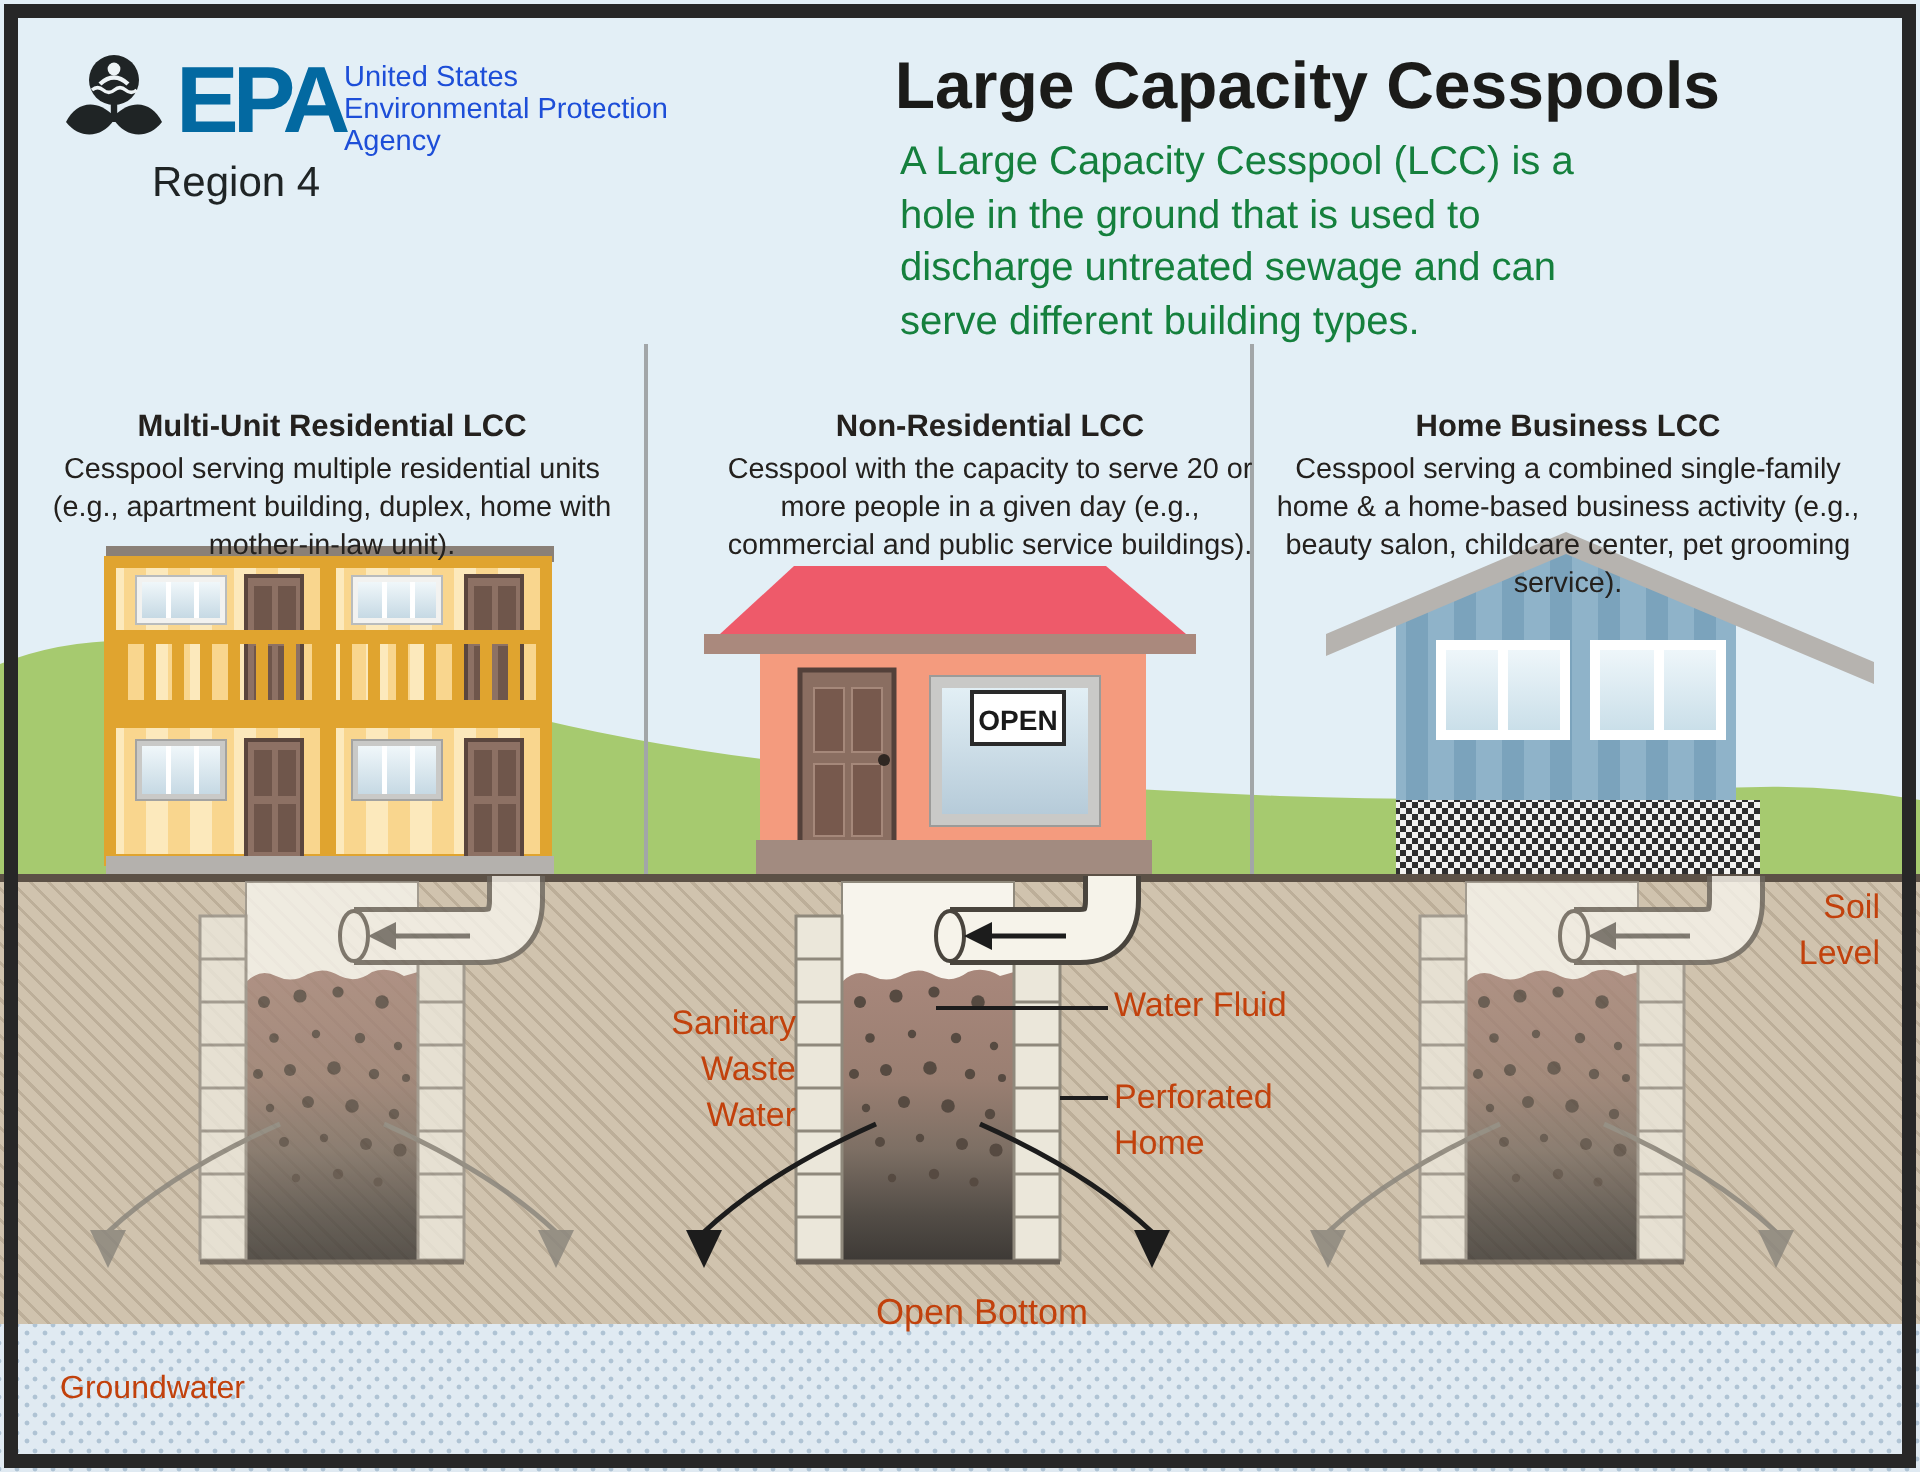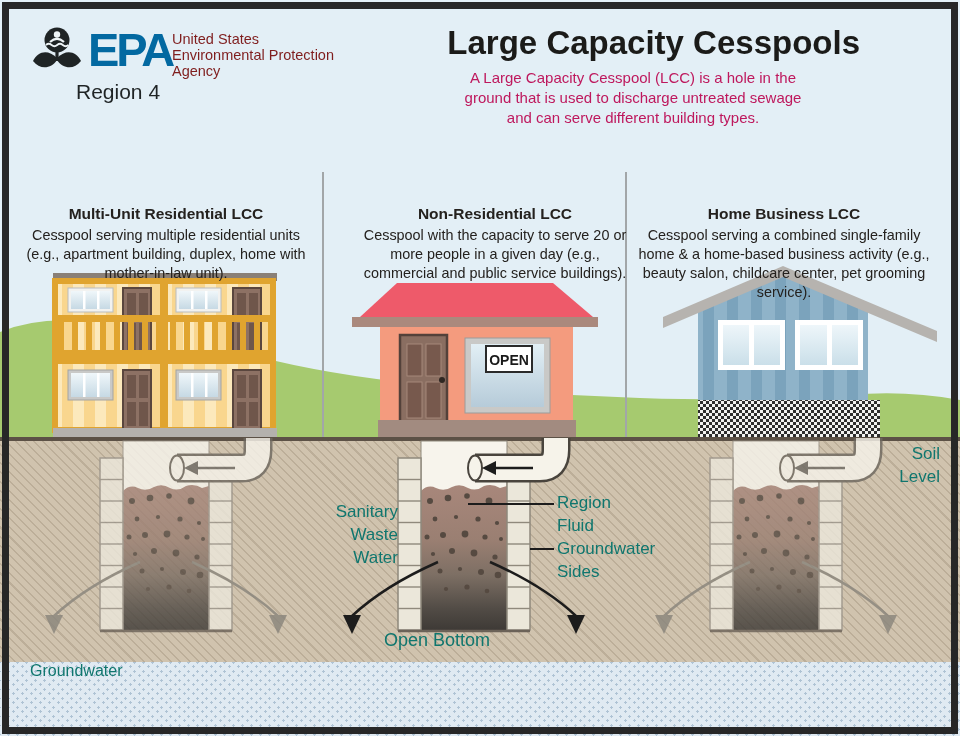--- a/index.html
+++ b/index.html
@@ -4,50 +4,50 @@
 <style>
   html,body{margin:0;padding:0;background:#ffffff;}
   .stage{position:relative;width:960px;height:736px;background:#ffffff;overflow:hidden;
          font-family:"Liberation Sans",sans-serif;color:#24211e;}
   .abs{position:absolute;}
   .sky{left:0;top:0;width:960px;height:737px;background:#e3eff6;}
   .frame-border{left:2px;top:2px;right:2px;bottom:2px;border:7px solid #272727;z-index:60;pointer-events:none;}
 
   
   .epa-word{left:88px;top:22px;font-size:47px;font-weight:800;letter-spacing:-3px;color:#0369a1;}
-  .epa-org{left:172px;top:31px;font-size:14.5px;line-height:1.12;color:#7f1d1d;}
+  .epa-org{left:172px;top:31px;font-size:14.5px;line-height:1.12;color:#1d4ed8;}
   .epa-region{left:76px;top:80px;font-size:21px;color:#1f2425;}
   .title-block{left:412px;top:24px;width:448px;text-align:right;}
   .title-block h1{margin:0;font-size:33px;font-weight:700;color:#1b1b19;}
-  .subtitle{left:450px;top:68px;width:366px;text-align:center;font-size:15px;line-height:1.33;color:#be185d;}
+  .subtitle{left:450px;top:68px;width:366px;font-size:20px;line-height:1.33;color:#15803d;}
 
   
   .col-desc{top:176px;text-align:center;margin-top:29px;}
   .col-desc h2{margin:0 0 3px 0;font-size:15.5px;font-weight:700;}
   .col-desc p{margin:0;font-size:14.4px;line-height:1.31;}
   .divider{top:172px;height:265px;width:2px;background:#a2a6a8;}
 
   
   .soil{left:0;top:437px;width:960px;height:225px;background:#d0c3ae;border-top:4px solid #5c5146;
         background-image:repeating-linear-gradient(45deg,rgba(164,149,127,.45) 0 1.5px,rgba(0,0,0,0) 1.5px 6.5px);}
   .groundwater{left:0;top:662px;width:960px;height:74px;background:#e0eaf2;
         background-image:radial-gradient(#afc3d4 1px,rgba(0,0,0,0) 1.4px),radial-gradient(#afc3d4 1px,rgba(0,0,0,0) 1.4px);
         background-size:9px 9px,9px 9px;background-position:0 0,4px 5px;}
 
   .cesspool{position:absolute;top:438px;width:260px;height:200px;}
   .cesspool.muted{opacity:.82;}
 
   
-  .dlabel{font-size:17px;line-height:1.35;color:#0f766e;z-index:20;}
+  .dlabel{font-size:17px;line-height:1.35;color:#c2410c;z-index:20;}
   .lbl-sanitary{left:318px;top:481px;width:80px;text-align:right;margin-top:20px;}
   .lbl-waste-fluid{left:557px;top:492px;width:90px;}
   .lbl-perforated{left:557px;top:538px;width:100px;}
-  .lbl-open-bottom{left:384px;top:628px;width:160px;text-align:left;font-size:18px;}
+  .lbl-open-bottom{left:384px;top:644px;width:160px;text-align:right;font-size:18px;}
   .lbl-soil-level{left:878px;top:443px;width:62px;text-align:right;}
-  .lbl-groundwater{left:30px;top:660px;font-size:16px;}
+  .lbl-groundwater{left:30px;top:684px;font-size:16px;}
   .leader{height:2px;background:#1c1c1c;z-index:21;}
   .leader-waste{left:468px;top:503px;width:86px;}
   .leader-perf{left:530px;top:548px;width:24px;}
 </style>
 </head>
 <body>
 
 <div class="stage">
   <div class="abs sky"></div>
 
@@ -384,22 +384,22 @@
         <ellipse cx="141" cy="30" rx="7" ry="12.5" fill="#f6f3ea" stroke="#6e685f" stroke-width="2"></ellipse>
         <line x1="199" y1="30" x2="158" y2="30" stroke="#6f6b64" stroke-width="2.5"></line>
         <polygon points="148,30 162,23 162,37" fill="#6f6b64"></polygon>
         <path d="M104,124 Q50,148 18,178" fill="none" stroke="#8a857c" stroke-width="2.5"></path>
         <polygon points="18,196 9,177 27,177" fill="#8a857c"></polygon>
         <path d="M156,124 Q210,148 242,178" fill="none" stroke="#8a857c" stroke-width="2.5"></path>
         <polygon points="242,196 233,177 251,177" fill="#8a857c"></polygon>
       </svg></div>
 
   <div class="abs dlabel lbl-sanitary">Sanitary Waste Water</div>
-  <div class="abs dlabel lbl-waste-fluid">Region Fluid</div>
-  <div class="abs dlabel lbl-perforated">Groundwater Sides</div>
+  <div class="abs dlabel lbl-waste-fluid">Water Fluid</div>
+  <div class="abs dlabel lbl-perforated">Perforated Home</div>
   <div class="abs dlabel lbl-open-bottom">Open Bottom</div>
   <div class="abs dlabel lbl-soil-level">Soil Level</div>
   <div class="abs dlabel lbl-groundwater">Groundwater</div>
   <div class="abs leader leader-waste"></div>
   <div class="abs leader leader-perf"></div>
 
   <svg class="abs" style="left:30px;top:27px" width="54" height="50" viewBox="0 0 54 50">
     <circle cx="27" cy="13" r="12.5" fill="#1f2425"></circle>
     <circle cx="27" cy="7.5" r="3.2" fill="#eef4f6"></circle>
     <path d="M20,15 Q27,8.5 34,15" stroke="#eef4f6" stroke-width="2.2" fill="none"></path>

